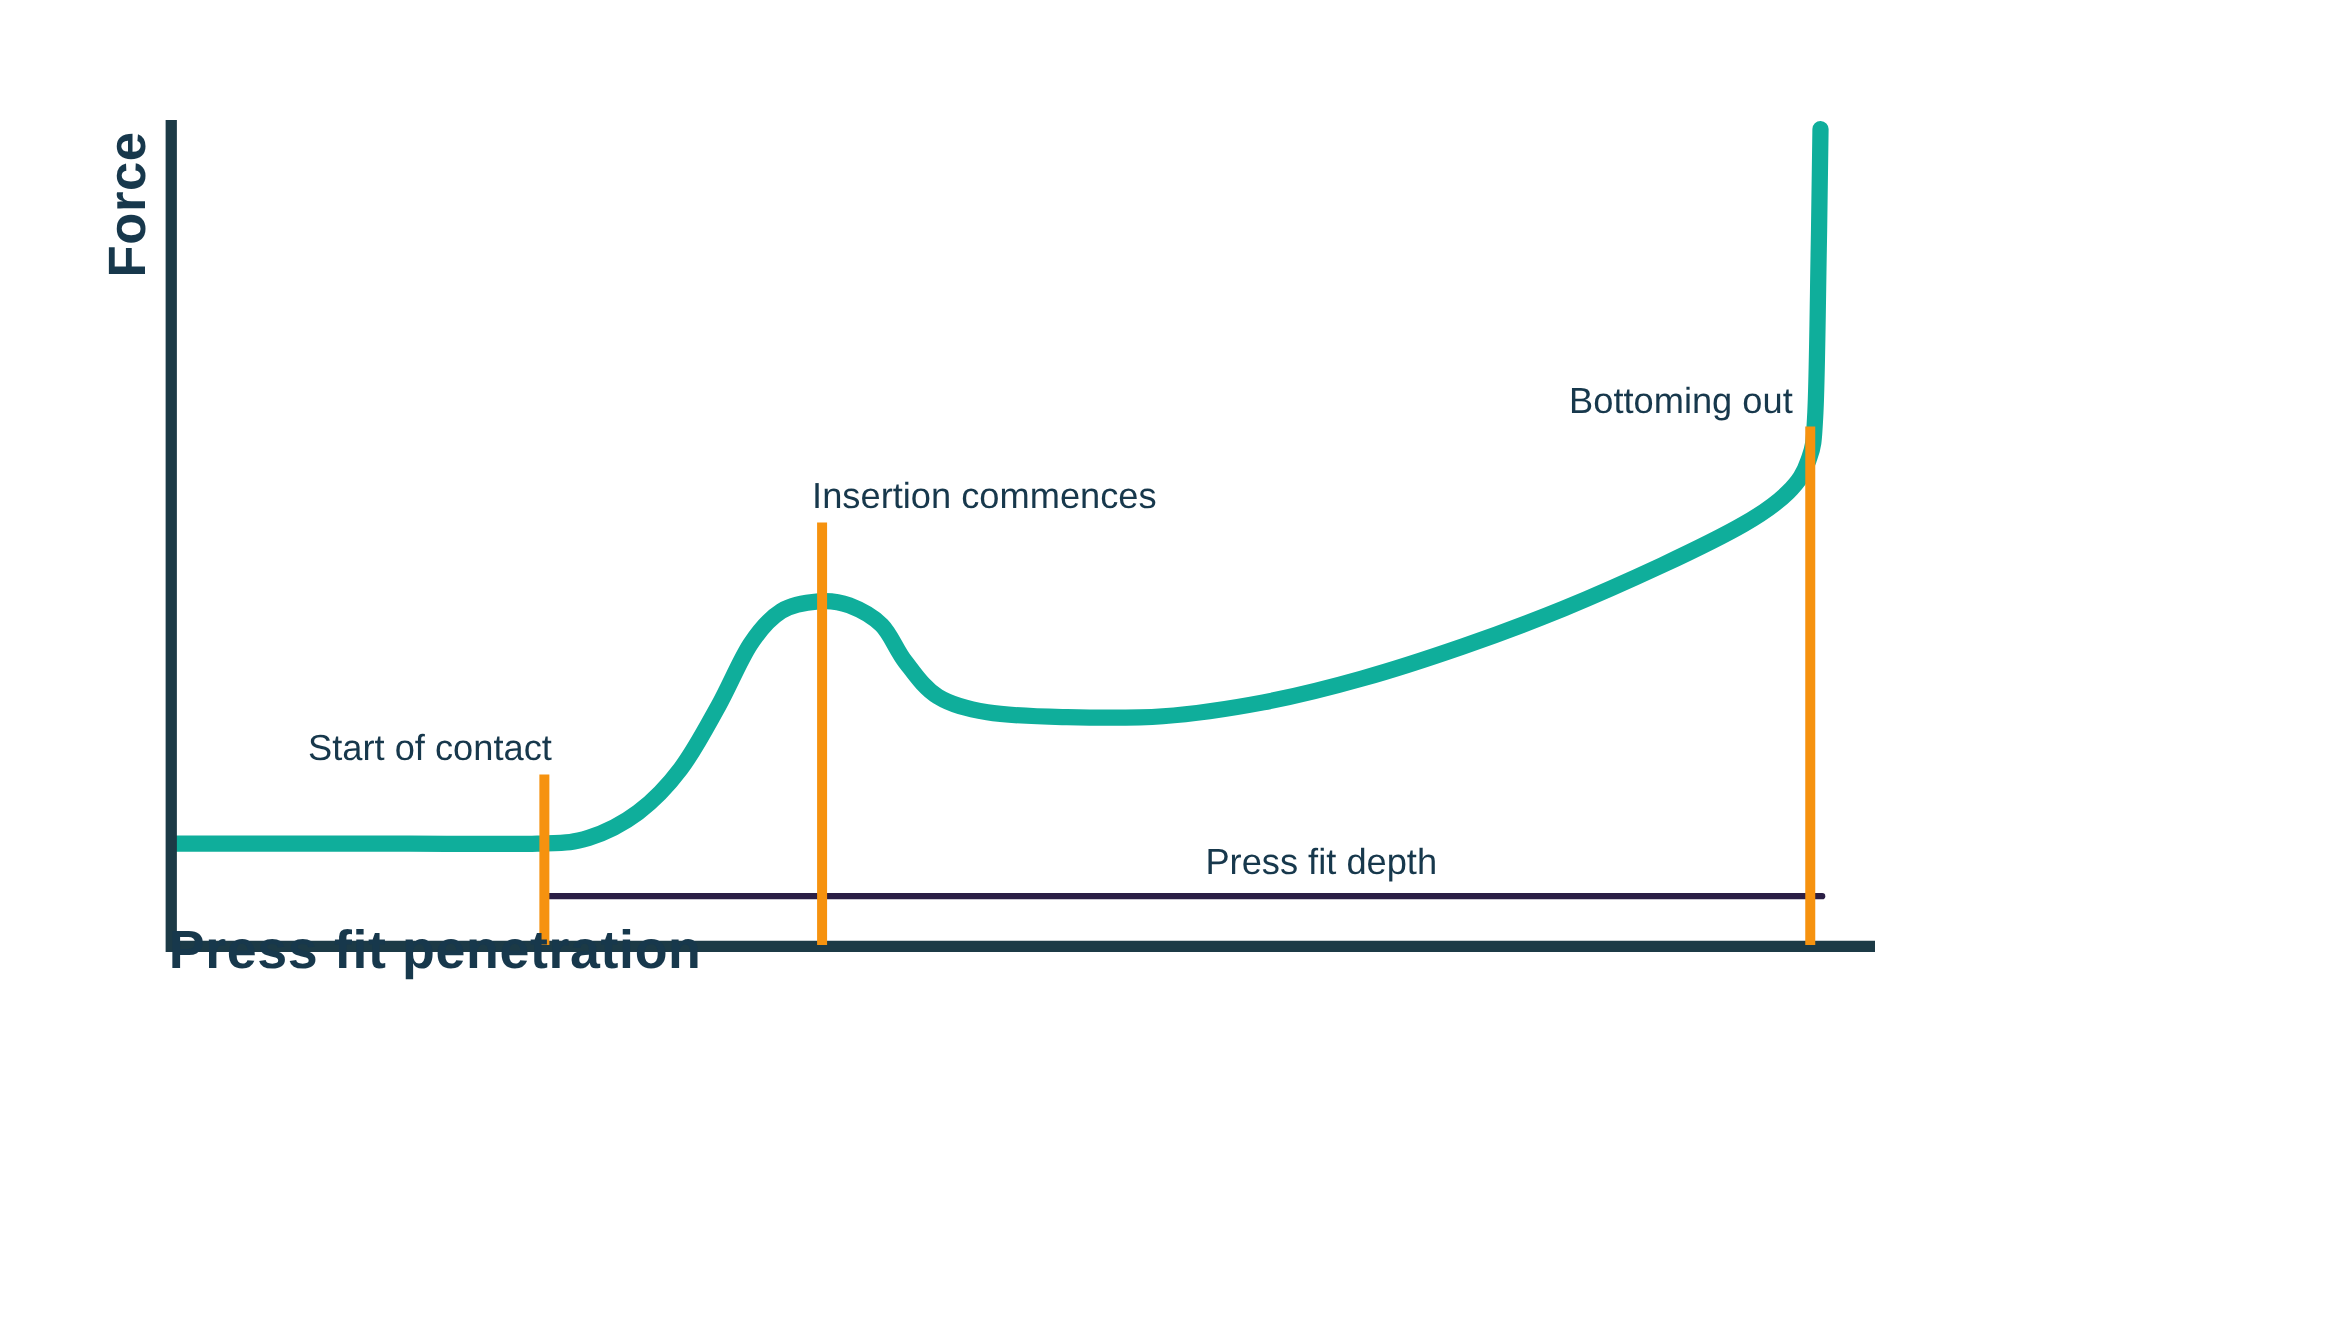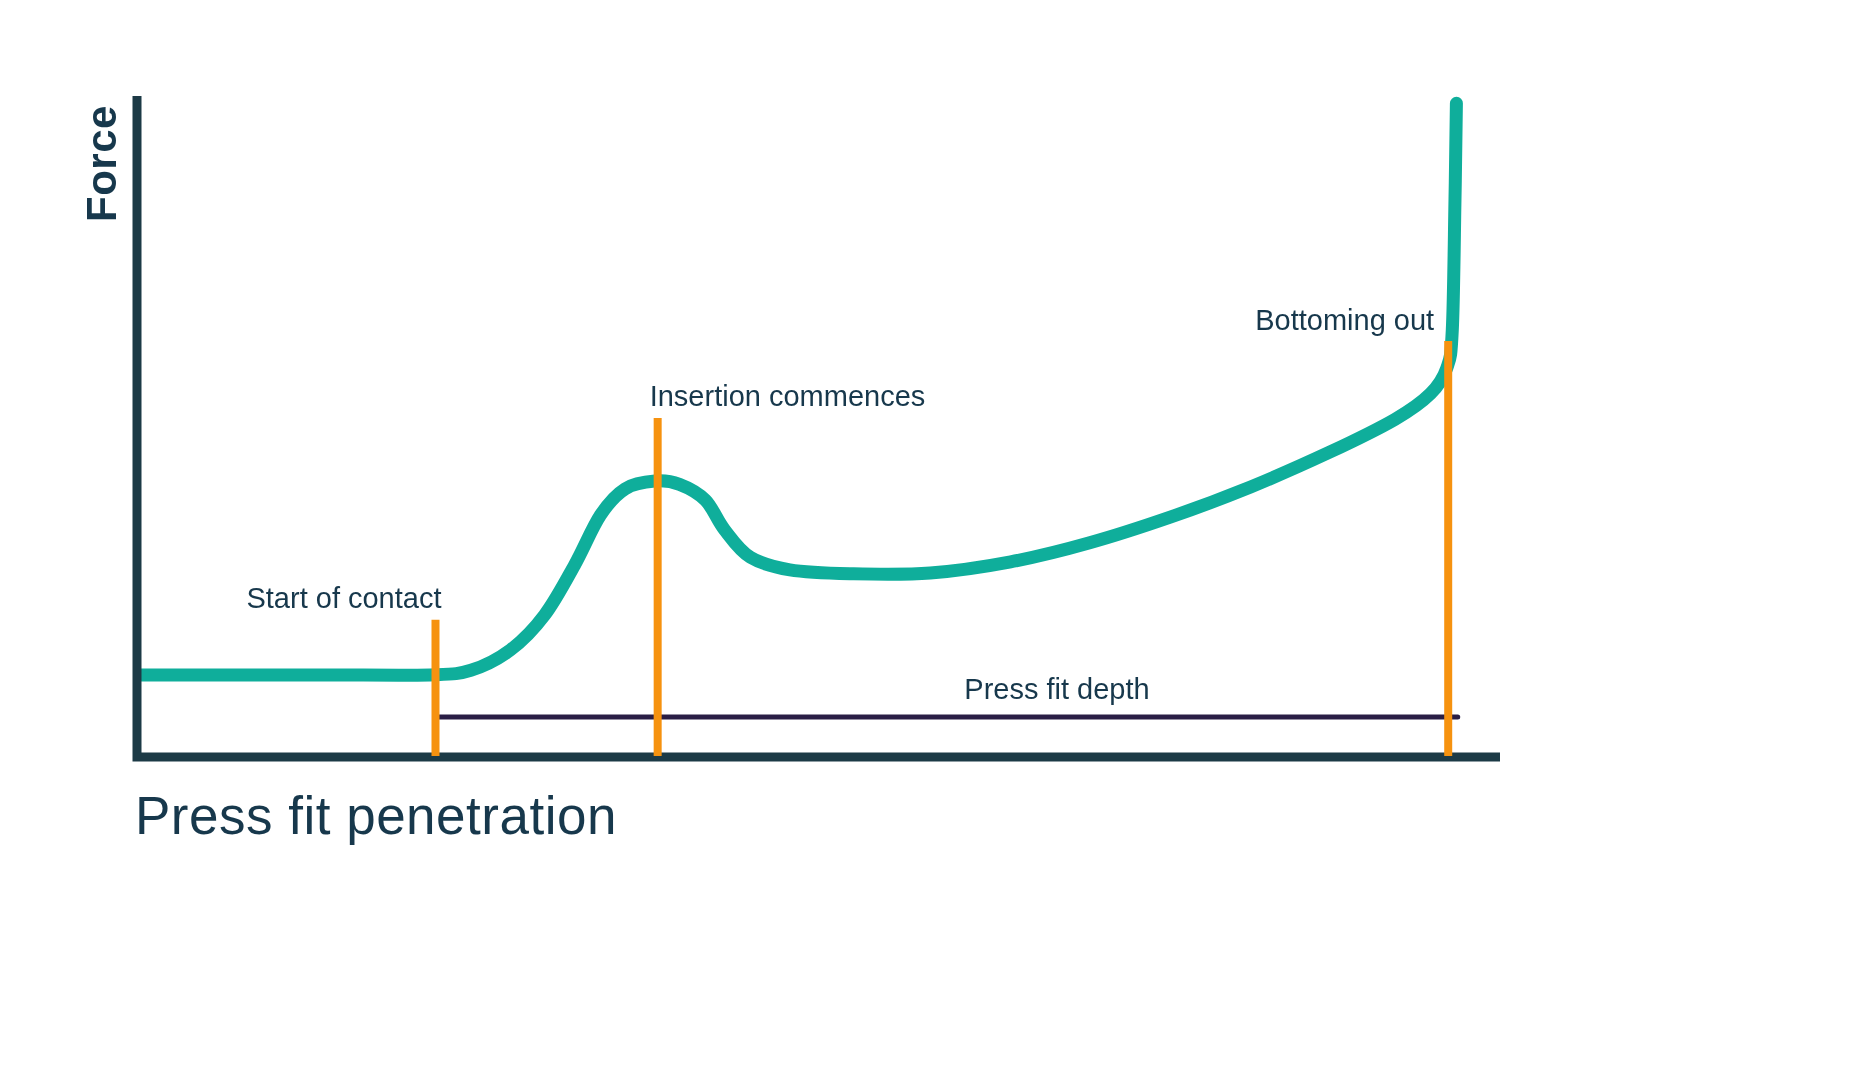--- a/index.html
+++ b/index.html
@@ -24,23 +24,23 @@
     transform-origin:0 0;
     font-size:42px;
     font-weight:700;
     color:#17384C;
     white-space:nowrap;
     letter-spacing:0.5px;
   }
   .x-axis-label{
     position:absolute;
     left:135px;
-    top:785px;
-    font-size:53px;
-    font-weight:400;
+    top:736px;
+    font-size:43px;
+    font-weight:700;
     color:#17384C;
     white-space:nowrap;
     letter-spacing:0.5px;
   }
 </style>
 </head>
 <body>
 
 <div class="figure">
   <svg id="chart-svg" width="1874" height="1073" viewBox="0 0 1874 1073">

